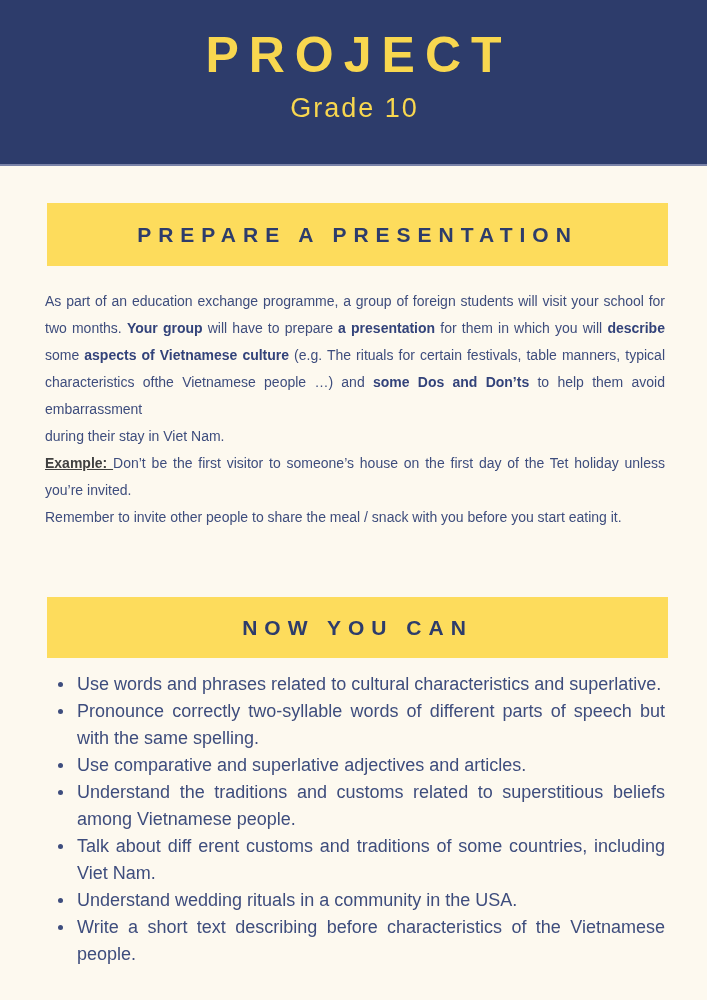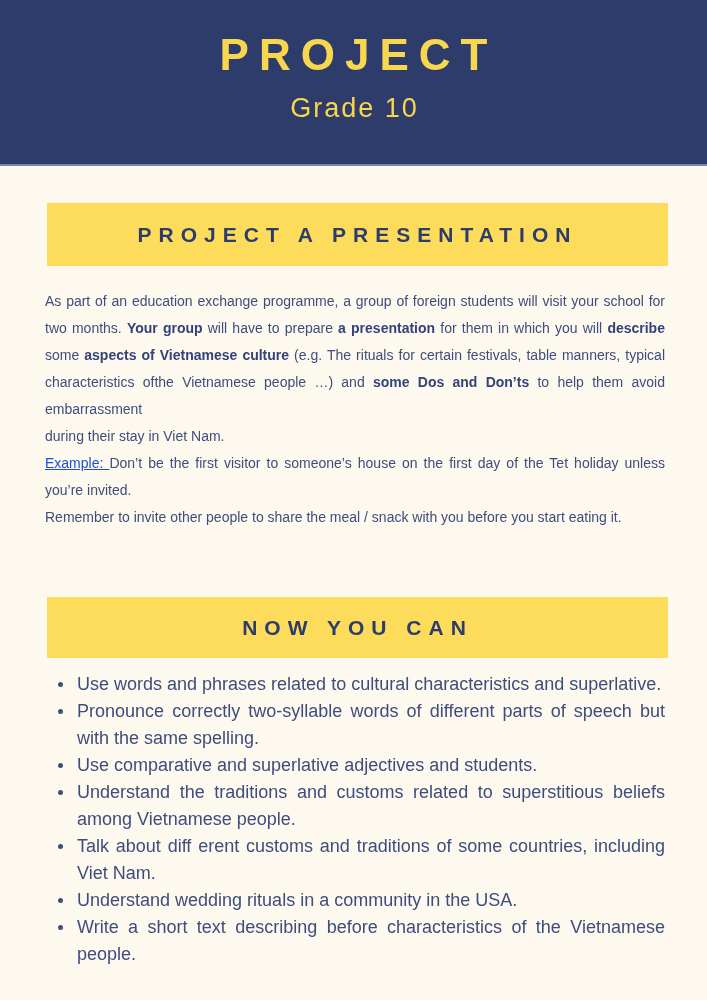--- a/index.html
+++ b/index.html
@@ -20,21 +20,21 @@
     box-sizing: border-box;
     height: 166px;
     background: var(--navy, #2d3c6b);
     border-bottom: 2px solid #7a83a8;
     text-align: center;
     padding-top: 24px;
   }
   .title {
     margin: 0;
     color: var(--title-yellow, #f8d74f);
-    font-size: 44px;
+    font-size: 50px;
     line-height: 62px;
     font-weight: 700;
     letter-spacing: 10px;
     text-indent: 10px;
   }
   .subtitle {
     margin: 0;
     color: var(--title-yellow, #f8d74f);
     font-size: 27px;
     line-height: 44px;
@@ -71,22 +71,22 @@
     margin: 22px 42px 0 45px;
     width: 620px;
     min-height: 303px;
     font-size: 14px;
     line-height: 27px;
     text-align: justify;
   }
   .seg-normal { font-weight: normal; }
   .seg-bold { font-weight: 700; color: #33437a; }
   .seg-bold-underline {
-    font-weight: 400;
-    color: #1d4ed8;
+    font-weight: 700;
+    color: #404040;
     text-decoration: underline;
   }
   .objectives {
     box-sizing: border-box;
     margin: 13px 42px 0 45px;
     width: 620px;
     padding-left: 30px;
     font-size: 18px;
     line-height: 27px;
     list-style: disc;
@@ -104,32 +104,32 @@
 <body>
 
 <div class="page">
 
   <div class="header">
     <h1 class="title">PROJECT</h1>
     <h2 class="subtitle">Grade 10</h2>
   </div>
 
   <div class="banner banner-prepare">
-    <span class="banner-label">PROJECT A PRESENTATION</span>
+    <span class="banner-label">PREPARE A PRESENTATION</span>
   </div>
 
   <div class="description"><span class="seg-normal">As part of an education exchange programme, a group of foreign students will visit your school for two months. </span><span class="seg-bold">Your group</span><span class="seg-normal"> will have to prepare </span><span class="seg-bold">a presentation</span><span class="seg-normal"> for them in which you will </span><span class="seg-bold">describe</span><span class="seg-normal"> some </span><span class="seg-bold">aspects of Vietnamese culture</span><span class="seg-normal"> (e.g. The rituals for certain festivals, table manners, typical characteristics ofthe Vietnamese people …) and </span><span class="seg-bold">some Dos and Don’ts</span><span class="seg-normal"> to help them avoid embarrassment</span><br><span class="seg-normal">during their stay in Viet Nam.</span><br><span class="seg-bold-underline">Example: </span><span class="seg-normal">Don’t be the first visitor to someone’s house on the first day of the Tet holiday unless you’re invited.</span><br><span class="seg-normal">Remember to invite other people to share the meal / snack with you before you start eating it.</span></div>
 
   <div class="banner banner-nowyoucan">
     <span class="banner-label">NOW YOU CAN</span>
   </div>
 
   <ul class="objectives">
     <li>Use words and phrases related to cultural characteristics and superlative.</li>
     <li>Pronounce correctly two-syllable words of different parts of speech but with the same spelling.</li>
-    <li>Use comparative and superlative adjectives and students.</li>
+    <li>Use comparative and superlative adjectives and articles.</li>
     <li>Understand the traditions and customs related to superstitious beliefs among Vietnamese people.</li>
     <li>Talk about diff erent customs and traditions of some countries, including Viet Nam.</li>
     <li>Understand wedding rituals in a community in the USA.</li>
     <li>Write a short text describing before characteristics of the Vietnamese people.</li>
   </ul>
 
 </div>
 
 </body></html>

